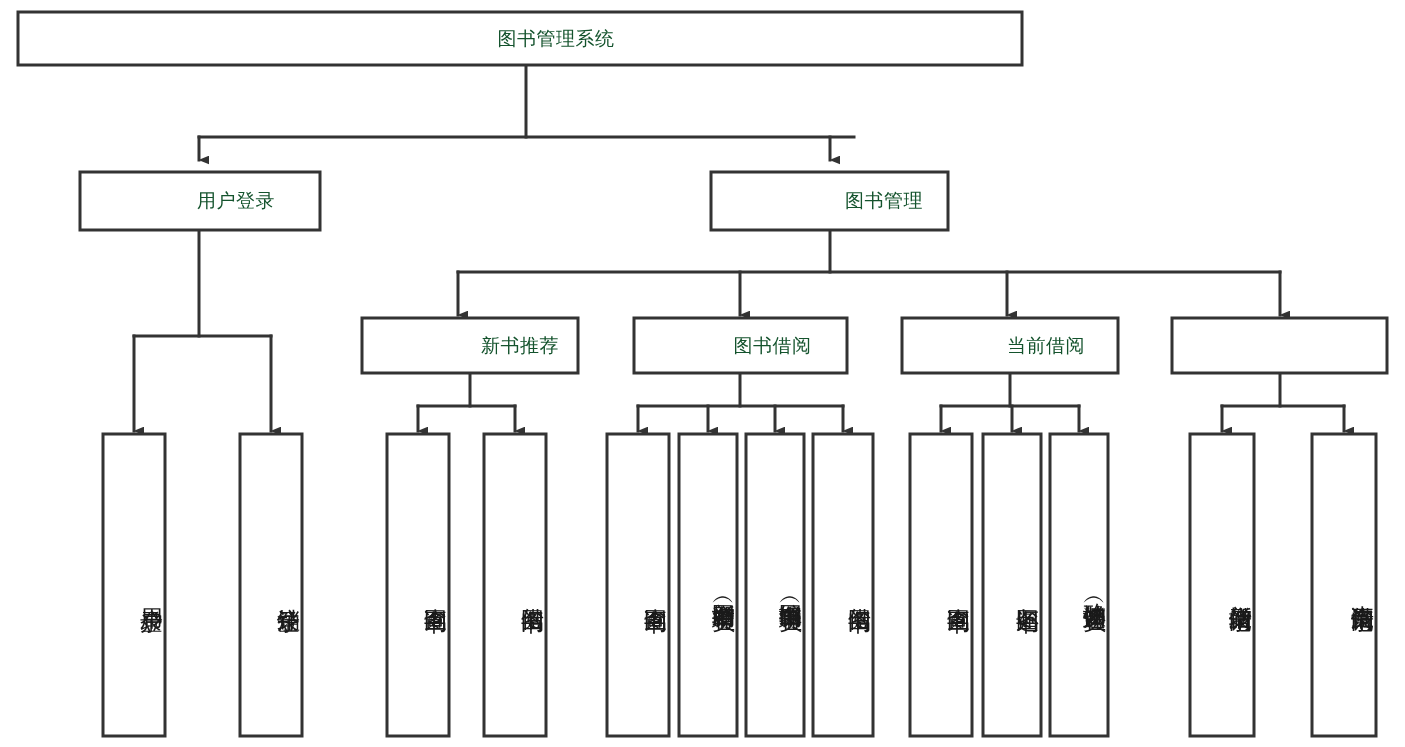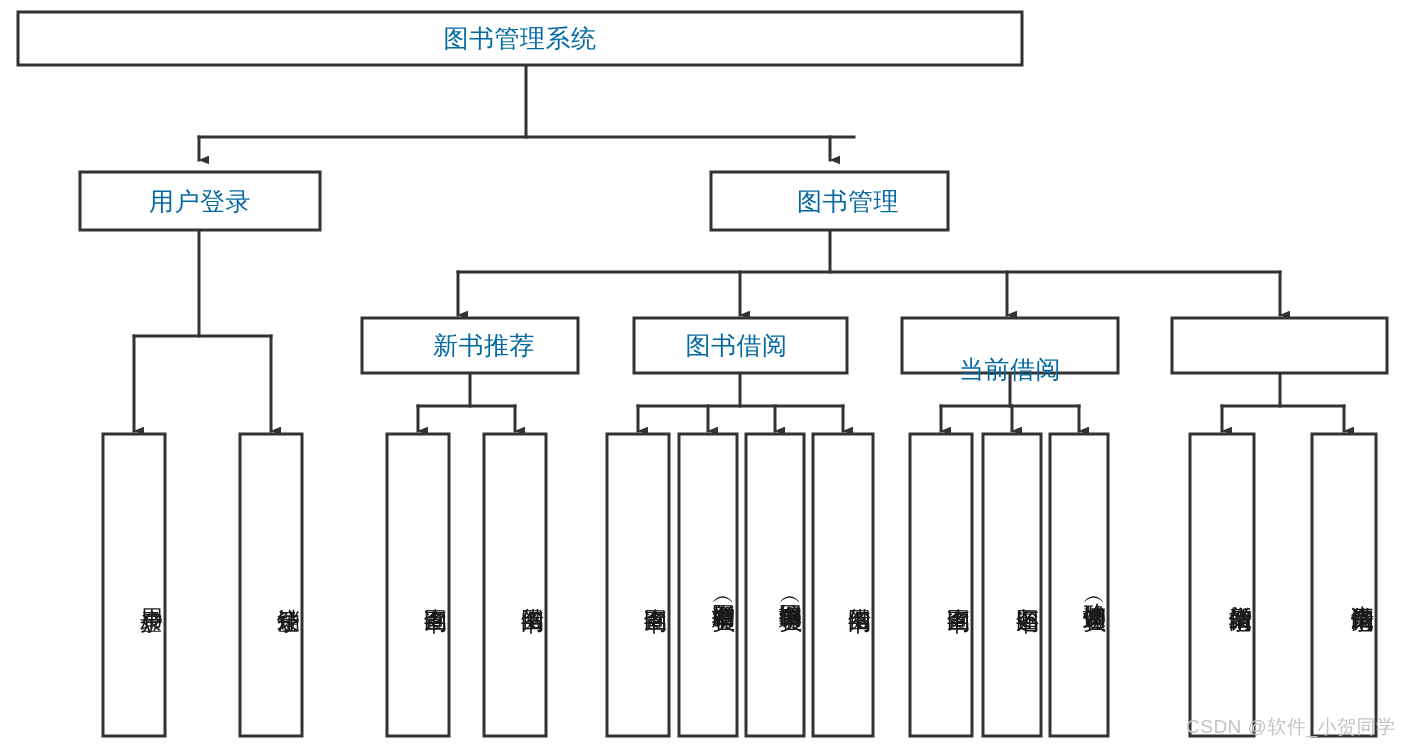--- a/index.html
+++ b/index.html
@@ -35,25 +35,26 @@
     stroke: #333333;
     stroke-width: 3;
     fill: none;
     stroke-linecap: square;
   }
   .node-label-h {
     position: absolute;
     display: flex;
     align-items: center;
     justify-content: center;
-    color: #0369a1;
-    font-size: 25px;
+    color: #14532d;
+    font-size: 19px;
     letter-spacing: 0.5px;
     white-space: nowrap;
     pointer-events: none;
+    padding-left: 36px;
   }
   .node-label-v {
     position: absolute;
     display: flex;
     align-items: flex-start;
     justify-content: center;
     color: #1a1a1a;
     font-size: 23px;
     line-height: 1.16;
     writing-mode: vertical-rl;
@@ -159,34 +160,33 @@
     </g>
   </svg>
 
   <div class="node-label-h" style="left:18px; top:12px; width:1004px; height:53px;">图书管理系统</div>
 
   <div class="node-label-h" style="left:80px; top:172px; width:240px; height:58px;">用户登录</div>
   <div class="node-label-h" style="left:711px; top:172px; width:274px; height:58px;">图书管理</div>
 
   <div class="node-label-h" style="left:362px; top:318px; width:244px; height:55px;">新书推荐</div>
   <div class="node-label-h" style="left:634px; top:318px; width:205px; height:55px;">图书借阅</div>
-  <div class="node-label-h" style="left:902px; top:318px; width:216px; height:55px;margin-top:24px;">当前借阅</div>
+  <div class="node-label-h" style="left:902px; top:318px; width:216px; height:55px;">当前借阅</div>
 
   <div class="node-label-v" style="left:103px; top:434px; width:62px; height:302px;">用户登录</div>
   <div class="node-label-v" style="left:240px; top:434px; width:62px; height:302px;">注销登录</div>
 
   <div class="node-label-v" style="left:387px; top:434px; width:62px; height:302px;">查询图书</div>
   <div class="node-label-v" style="left:484px; top:434px; width:62px; height:302px;">借阅图书</div>
 
   <div class="node-label-v" style="left:607px; top:434px; width:62px; height:302px;">查询图书</div>
   <div class="node-label-v" style="left:679px; top:434px; width:58px; height:302px; padding-top:8px;">新增图书（管理员）</div>
   <div class="node-label-v" style="left:746px; top:434px; width:58px; height:302px; padding-top:8px;">编辑图书（管理员）</div>
   <div class="node-label-v" style="left:813px; top:434px; width:60px; height:302px;">借阅图书</div>
 
   <div class="node-label-v" style="left:910px; top:434px; width:62px; height:302px;">查询图书</div>
   <div class="node-label-v" style="left:983px; top:434px; width:58px; height:302px;">归还图书</div>
   <div class="node-label-v" style="left:1050px; top:434px; width:58px; height:302px; padding-top:8px;">确认归还（管理员）</div>
 
   <div class="node-label-v" style="left:1190px; top:434px; width:64px; height:302px; padding-top:10px;">新增借阅记录</div>
   <div class="node-label-v" style="left:1312px; top:434px; width:64px; height:302px; padding-top:10px;">查询借阅记录</div>
 
-  <div class="watermark">CSDN @软件_小贺同学</div>
 </div>
 
 </body></html>

